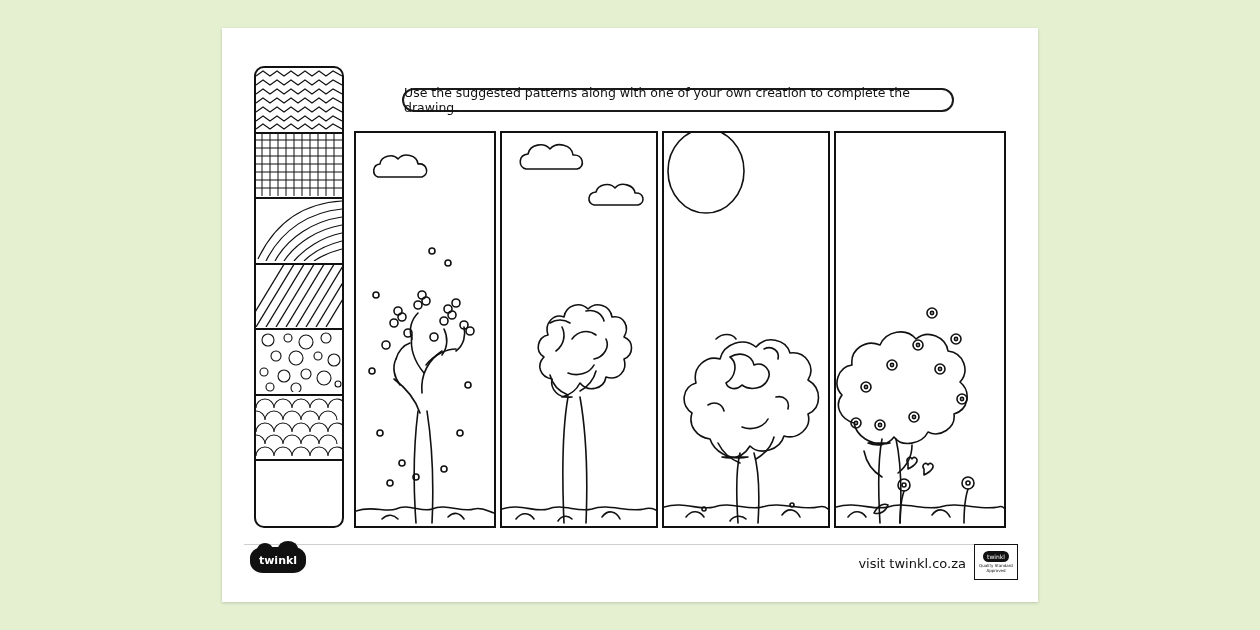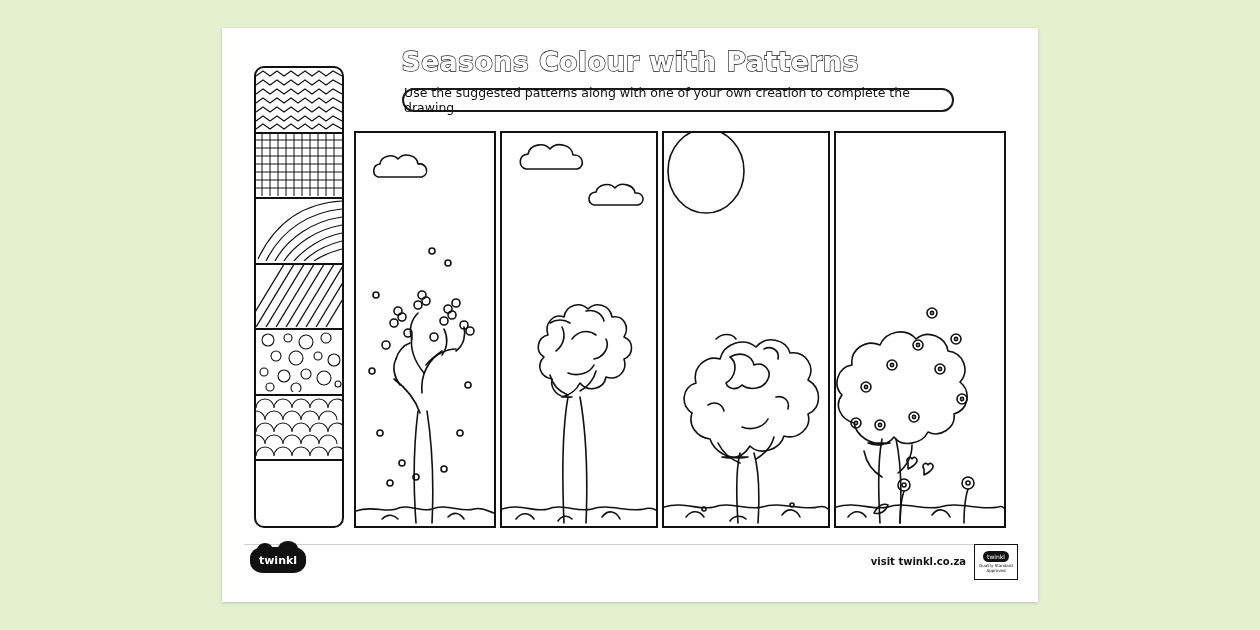--- a/index.html
+++ b/index.html
@@ -159,24 +159,24 @@
     z-index: 2;
     color: #fff;
     font-size: 11px;
     font-weight: bold;
     font-family: "DejaVu Sans", sans-serif;
   }
   .visit-url {
     position: absolute;
     right: 72px;
     top: 528px;
-    font-size: 10px;
+    font-size: 13px;
     color: #111;
     font-family: "DejaVu Sans", sans-serif;
-    font-weight: bold;
+    font-weight: normal;
   }
   .stamp {
     position: absolute;
     right: 20px;
     top: 516px;
     width: 44px;
     height: 36px;
     border: 1.5px solid #111;
     background: #fff;
     box-sizing: border-box;
@@ -206,21 +206,20 @@
     margin-top: 1px;
     font-family: "DejaVu Sans", sans-serif;
   }
 </style>
 </head>
 <body>
 
 <div id="stage">
   <div class="sheet">
 
-    <div class="title">Seasons Colour with Patterns</div>
 
     <div class="instruction">
       <span>Use the suggested patterns along with one of your own creation to complete the drawing.</span>
     </div>
 
     <div class="pattern-strip">
 
       <div class="pattern-cell">
         <svg width="86" height="62" viewBox="0 0 86 62">
           <g stroke="#111" stroke-width="1.1" fill="none">

